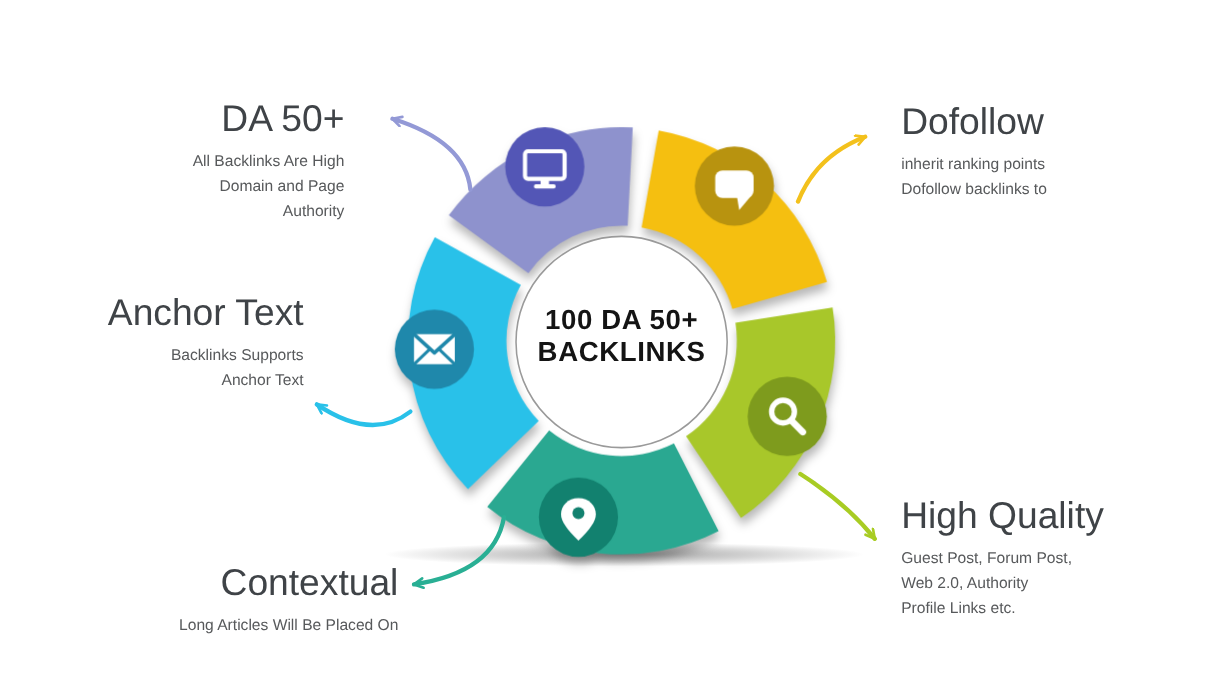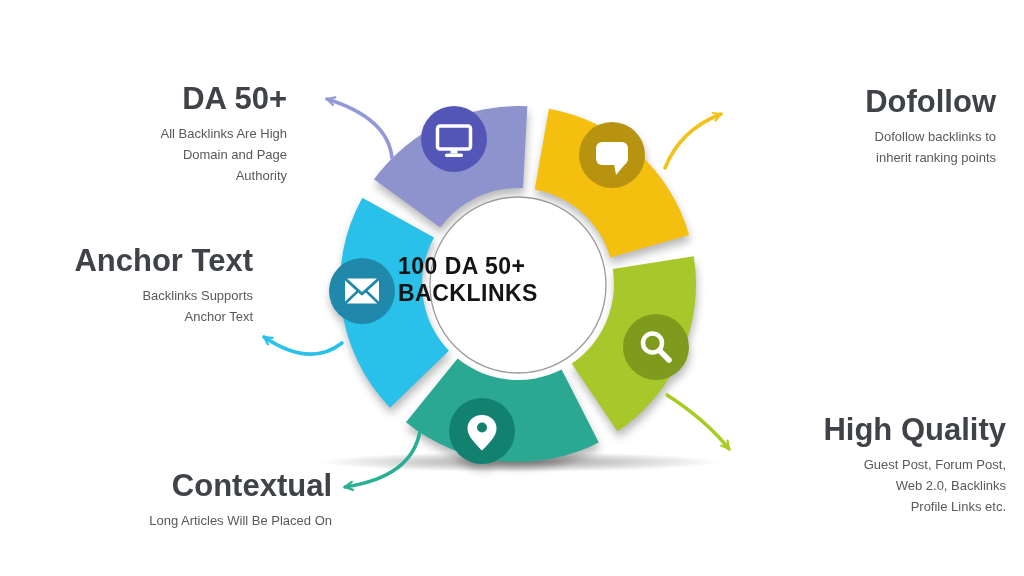--- a/index.html
+++ b/index.html
@@ -3,31 +3,31 @@
 <meta charset="utf-8">
 <style>
   html,body { margin:0; padding:0; background:#ffffff; }
   .stage {
     position:relative; width:1024px; height:576px; background:#ffffff;
     font-family:"Liberation Sans", sans-serif; overflow:hidden;
   }
   .stage svg.ring { position:absolute; left:0; top:0; }
   .center-label {
     position:absolute; left:398px; top:253px; width:240px;
-    text-align:left; font-weight:bold; font-size:23px; line-height:27px;
+    text-align:center; font-weight:bold; font-size:23px; line-height:27px;
     color:#141414; letter-spacing:0.5px;
   }
   .callout { position:absolute; }
   .callout-title {
-    font-weight:bold; font-size:31px; line-height:1.1;
+    font-weight:normal; font-size:31px; line-height:1.1;
     color:#3f4347; margin-bottom:7px;
   }
   .callout-desc { font-size:13px; line-height:21px; color:#57595b; }
   .align-right { text-align:right; }
-  .align-left  { text-align:right; }
+  .align-left  { text-align:left; }
   #c-da50        { left:57px;  top:82px;  width:230px; }
   #c-dofollow    { left:751px; top:85px;  width:245px; }
   #c-anchor      { left:23px;  top:244px; width:230px; }
   #c-contextual  { left:42px;  top:469px; width:290px; }
   #c-highquality { left:751px; top:413px; width:255px; }
 </style>
 </head>
 <body>
 
 <div class="stage">
@@ -110,22 +110,22 @@
     <div class="callout-desc">
         <div>All Backlinks Are High</div>
         <div>Domain and Page</div>
         <div>Authority</div>
       </div>
   </div>
 
   <div class="callout align-left" id="c-dofollow">
     <div class="callout-title">Dofollow</div>
     <div class="callout-desc">
+        <div>inherit ranking points</div>
         <div>Dofollow backlinks to</div>
-        <div>inherit ranking points</div>
       </div>
   </div>
 
   <div class="callout align-right" id="c-anchor">
     <div class="callout-title">Anchor Text</div>
     <div class="callout-desc">
         <div>Backlinks Supports</div>
         <div>Anchor Text</div>
       </div>
   </div>
@@ -134,18 +134,18 @@
     <div class="callout-title">Contextual</div>
     <div class="callout-desc">
         <div>Long Articles Will Be Placed On</div>
       </div>
   </div>
 
   <div class="callout align-left" id="c-highquality">
     <div class="callout-title">High Quality</div>
     <div class="callout-desc">
         <div>Guest Post, Forum Post,</div>
-        <div>Web 2.0, Backlinks</div>
+        <div>Web 2.0, Authority</div>
         <div>Profile Links etc.</div>
       </div>
   </div>
 
 </div>
 
 </body></html>

